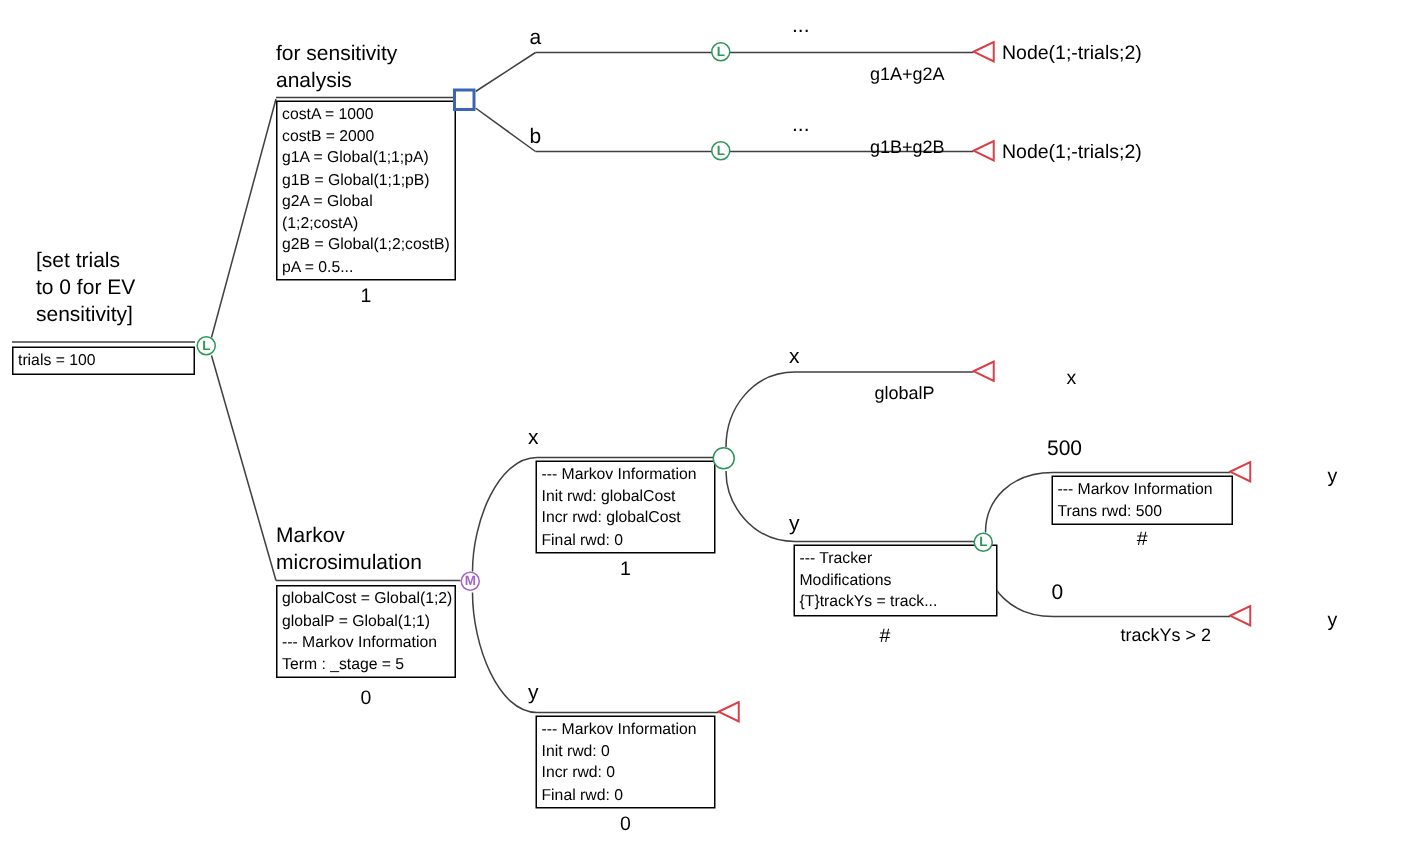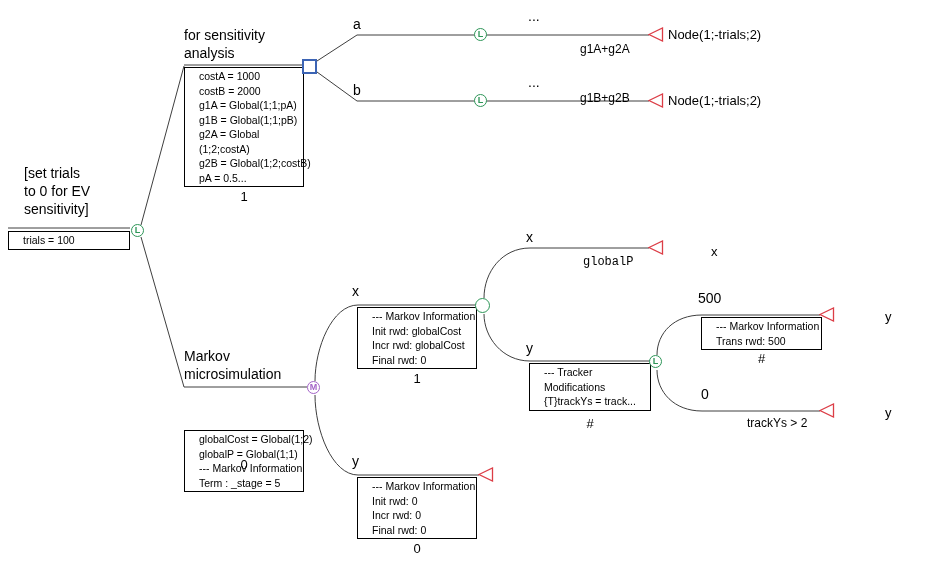--- a/index.html
+++ b/index.html
@@ -9,21 +9,21 @@
   }
   #wires{position:absolute;left:0;top:0;width:944px;height:566px;}
   #wires path{fill:none;stroke:var(--line,#3f3f3f);stroke-width:1;}
   .abs{position:absolute;}
   .bname{font-size:14px;line-height:18px;white-space:nowrap;}
   .slabel{font-size:12px;line-height:13px;white-space:nowrap;margin-left:16px;}
   .tname{font-size:13px;line-height:14px;white-space:nowrap;}
   .prob{font-size:13px;line-height:13px;text-align:center;}
   .defbox{
     background:#fff;border:1px solid #000;font-size:10.5px;line-height:14.5px;
-    padding:1px 14px;box-sizing:border-box;white-space:nowrap;
+    padding:1px 3px;box-sizing:border-box;white-space:nowrap;
   }
   .lnode,.mnode{
     width:13px;height:13px;border-radius:50%;background:#fff;box-sizing:border-box;
     text-align:center;font-size:9px;line-height:11px;font-weight:bold;
   }
   .lnode{border:1px solid var(--logic-green,#2e9658);color:var(--logic-green,#2e9658);}
   .mnode{border:1px solid var(--markov-purple,#a464c8);color:var(--markov-purple,#a464c8);}
   .chance{
     width:15px;height:15px;border-radius:50%;background:#fff;box-sizing:border-box;
     border:1.5px solid var(--logic-green,#2e9658);
@@ -116,21 +116,21 @@
     <svg width="16" height="15" viewBox="0 0 16 15">
         <polygon points="1,7.5 14.5,1 14.5,14"></polygon>
       </svg>
   </div>
   <div class="abs tname" style="left:668px;top:94px;">Node(1;-trials;2)</div>
 
   <div class="abs bname" style="left:184px;top:347px;">
     <div>Markov</div>
     <div>microsimulation</div>
   </div>
-  <div class="abs defbox" style="left:184px;top:390px;width:120px;margin-top:40px;">
+  <div class="abs defbox" style="left:184px;top:390px;width:120px;">
       <div>globalCost = Global(1;2)</div>
       <div>globalP = Global(1;1)</div>
       <div>--- Markov Information</div>
       <div>Term : _stage = 5</div>
     </div>
   <div class="abs prob" style="left:184px;top:458px;width:120px;">0</div>
   <div class="abs mnode" style="left:307px;top:381px;">
     <span>M</span>
   </div>
 
@@ -152,30 +152,30 @@
   </div>
   <div class="abs defbox" style="left:357px;top:477px;width:120px;">
       <div>--- Markov Information</div>
       <div>Init rwd: 0</div>
       <div>Incr rwd: 0</div>
       <div>Final rwd: 0</div>
     </div>
   <div class="abs prob" style="left:357px;top:542px;width:120px;">0</div>
 
   <div class="abs bname" style="left:526px;top:228px;">x</div>
-  <div class="abs slabel" style="left:567px;top:256px;font-family:Liberation Mono, monospace;">globalP</div>
+  <div class="abs slabel" style="left:567px;top:256px;">globalP</div>
   <div class="abs terminal" style="left:648px;top:240px;">
     <svg width="16" height="15" viewBox="0 0 16 15">
         <polygon points="1,7.5 14.5,1 14.5,14"></polygon>
       </svg>
   </div>
   <div class="abs tname" style="left:711px;top:245px;">x</div>
 
   <div class="abs bname" style="left:526px;top:339px;">y</div>
-  <div class="abs defbox" style="left:529px;top:363px;width:122px;">
+  <div class="abs defbox" style="left:529px;top:363px;width:136px;">
       <div>--- Tracker</div>
       <div>Modifications</div>
       <div>{T}trackYs = track...</div>
     </div>
   <div class="abs prob" style="left:529px;top:417px;width:122px;">#</div>
   <div class="abs lnode" style="left:649px;top:355px;">
     <span>L</span>
   </div>
 
   <div class="abs bname" style="left:698px;top:289px;">500</div>

